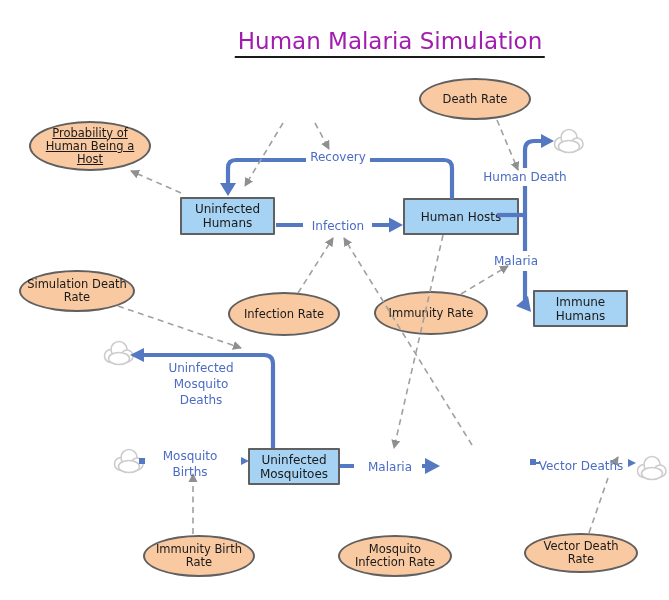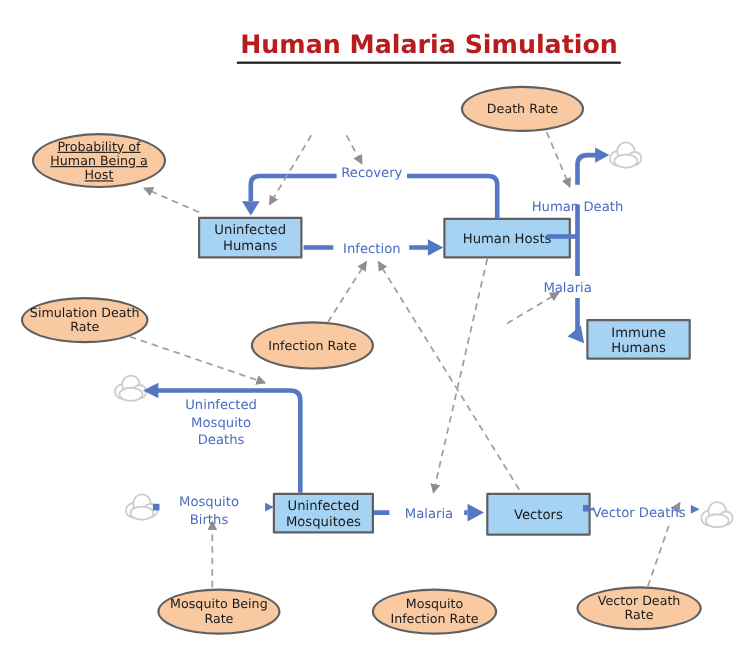--- a/index.html
+++ b/index.html
@@ -20,47 +20,47 @@
   .fpipe-thin{stroke:var(--flow-pipe);stroke-width:2;fill:none;}
   .fhead{fill:var(--flow-pipe);stroke:none;}
   .fsquare{fill:var(--flow-pipe);stroke:none;}
   .conn{stroke:var(--connector);stroke-width:1.6;fill:none;stroke-dasharray:6 4.5;}
   .cloud{fill:#ffffff;stroke:var(--cloud-outline);stroke-width:1.6;}
   
   .flabel{position:absolute;z-index:3;transform:translate(-50%,-50%);text-align:center;
           white-space:pre-line;font-size:12px;line-height:16px;color:var(--flow-label);}
   
   #title{position:absolute;z-index:3;left:390px;top:28px;transform:translateX(-50%);
-         font-size:23px;color:#b91c1c;white-space:nowrap;
-         border-bottom:2px solid #1a1a1a;padding:0 3px 2px 3px;font-weight:bold;}
+         font-size:23px;color:#a21caf;white-space:nowrap;
+         border-bottom:2px solid #1a1a1a;padding:0 3px 2px 3px;}
 </style>
 </head>
 <body>
 
 <div id="canvas">
 
   <div id="title">Human Malaria Simulation</div>
 
   <div class="stock" style="left:180px;top:197px;width:95px;height:38px;">Uninfected
 Humans</div>
   <div class="stock" style="left:403px;top:198px;width:116px;height:37px;">Human Hosts</div>
   <div class="stock" style="left:533px;top:290px;width:95px;height:37px;">Immune
 Humans</div>
   <div class="stock" style="left:248px;top:448px;width:92px;height:37px;">Uninfected
 Mosquitoes</div>
-  <div class="stock" style="left:442px;top:448px;width:95px;height:39px;">Vectors</div>
 
   <div class="converter" style="left:419px;top:78px;width:112px;height:42px;">Death Rate</div>
   <div class="converter" style="left:29px;top:121px;width:122px;height:50px;text-decoration:underline;">Probability of
 Human Being a
 Host</div>
   <div class="converter" style="left:19px;top:270px;width:116px;height:42px;">Simulation Death
 Rate</div>
   <div class="converter" style="left:228px;top:292px;width:112px;height:44px;">Infection Rate</div>
-  <div class="converter" style="left:143px;top:535px;width:112px;height:42px;">Mosquito Being
+  <div class="converter" style="left:374px;top:291px;width:114px;height:44px;">Immunity Rate</div>
+  <div class="converter" style="left:143px;top:535px;width:112px;height:42px;">Immunity Birth
 Rate</div>
   <div class="converter" style="left:338px;top:535px;width:114px;height:42px;">Mosquito
 Infection Rate</div>
   <div class="converter" style="left:524px;top:533px;width:114px;height:40px;">Vector Death
 Rate</div>
 
   <svg id="wires" width="669" height="600" viewBox="0 0 669 600">
     <defs>
       <marker id="garrow" markerWidth="10" markerHeight="10" refX="8" refY="5" orient="auto" markerUnits="userSpaceOnUse">
         <path d="M0,0.5 L9,5 L0,9.5 z" fill="#8F8F8F"></path>
@@ -111,21 +111,21 @@
     <path class="conn" marker-end="url(#garrow)" d="M443,235 L394,448"></path>
     <path class="conn" marker-end="url(#garrow)" d="M472,445 L344,238"></path>
     <path class="conn" marker-end="url(#garrow)" d="M461,294 L508,266"></path>
     <path class="conn" marker-end="url(#garrow)" d="M118,306 L241,348"></path>
     <path class="conn" marker-end="url(#garrow)" d="M193,534 L193,474"></path>
     <path class="conn" marker-end="url(#garrow)" d="M589,533 L608,478 M615,462 L618,457"></path>
   </svg>
 
   <div class="flabel" style="left:338px;top:157px;">Recovery</div>
   <div class="flabel" style="left:338px;top:226px;">Infection</div>
-  <div class="flabel" style="left:525px;top:177px;margin-top:11px;">Human Death</div>
+  <div class="flabel" style="left:525px;top:177px;">Human Death</div>
   <div class="flabel" style="left:516px;top:261px;">Malaria</div>
   <div class="flabel" style="left:201px;top:384px;">Uninfected
 Mosquito
 Deaths</div>
   <div class="flabel" style="left:190px;top:464px;">Mosquito
 Births</div>
   <div class="flabel" style="left:390px;top:467px;">Malaria</div>
   <div class="flabel" style="left:581px;top:466px;">Vector Deaths</div>
 
 </div>

